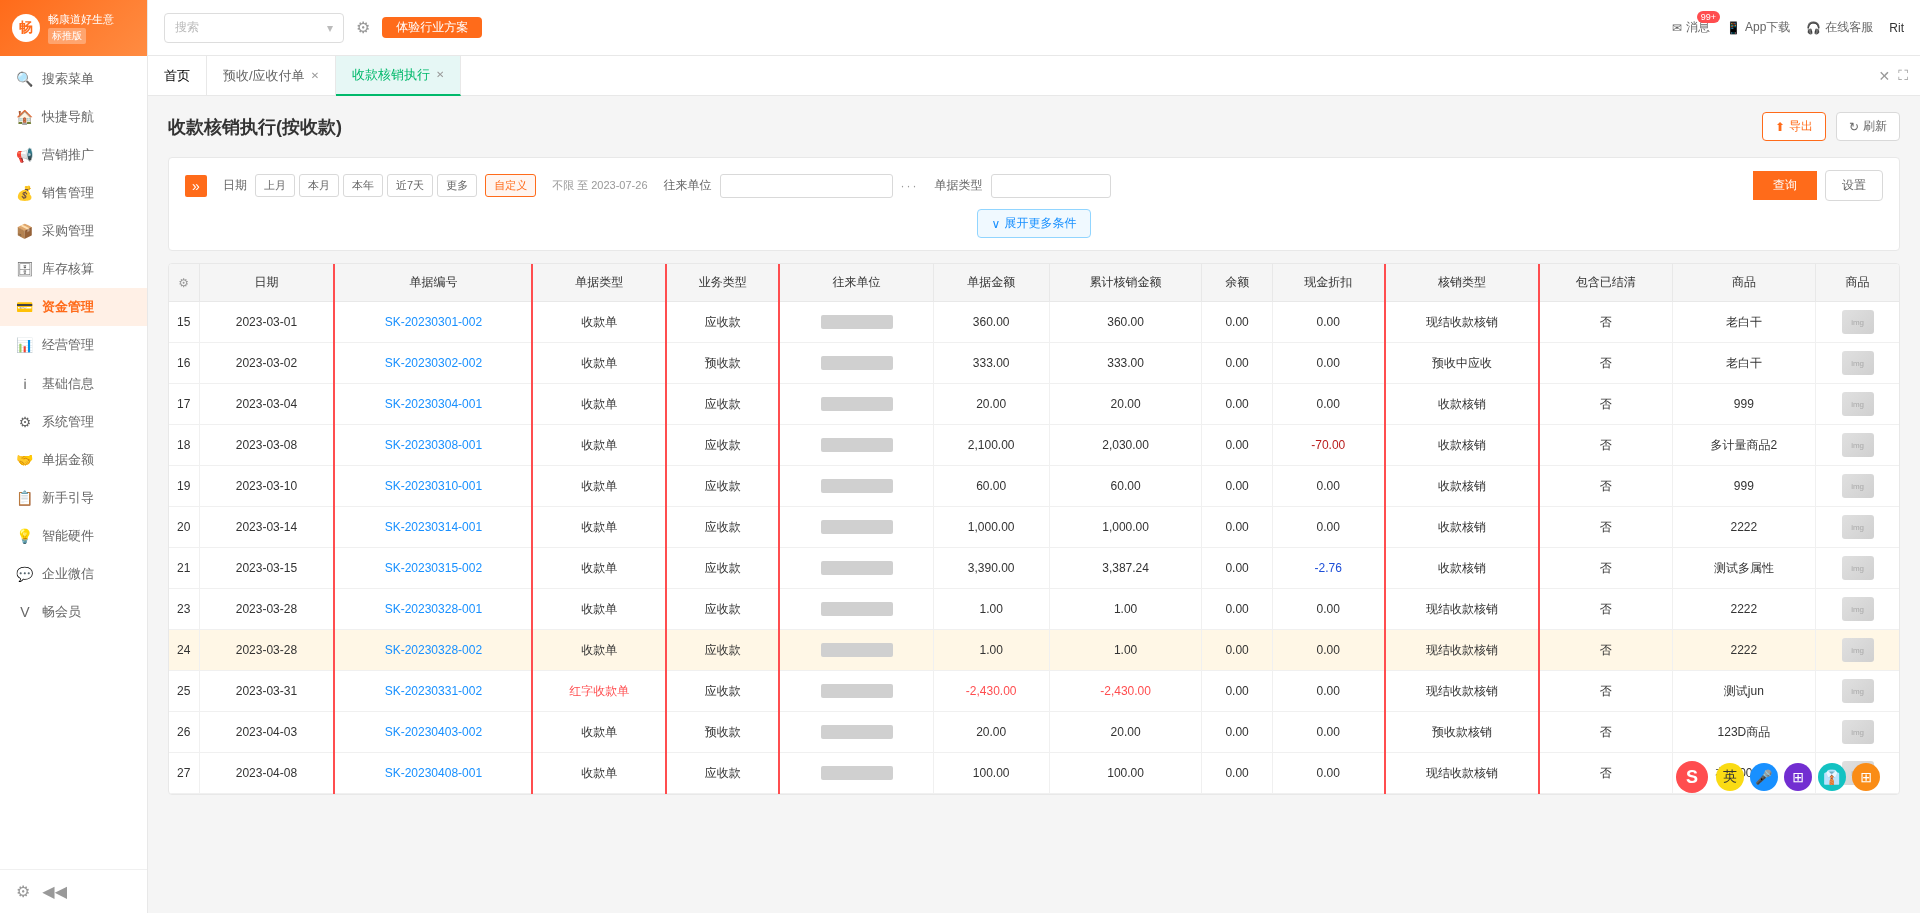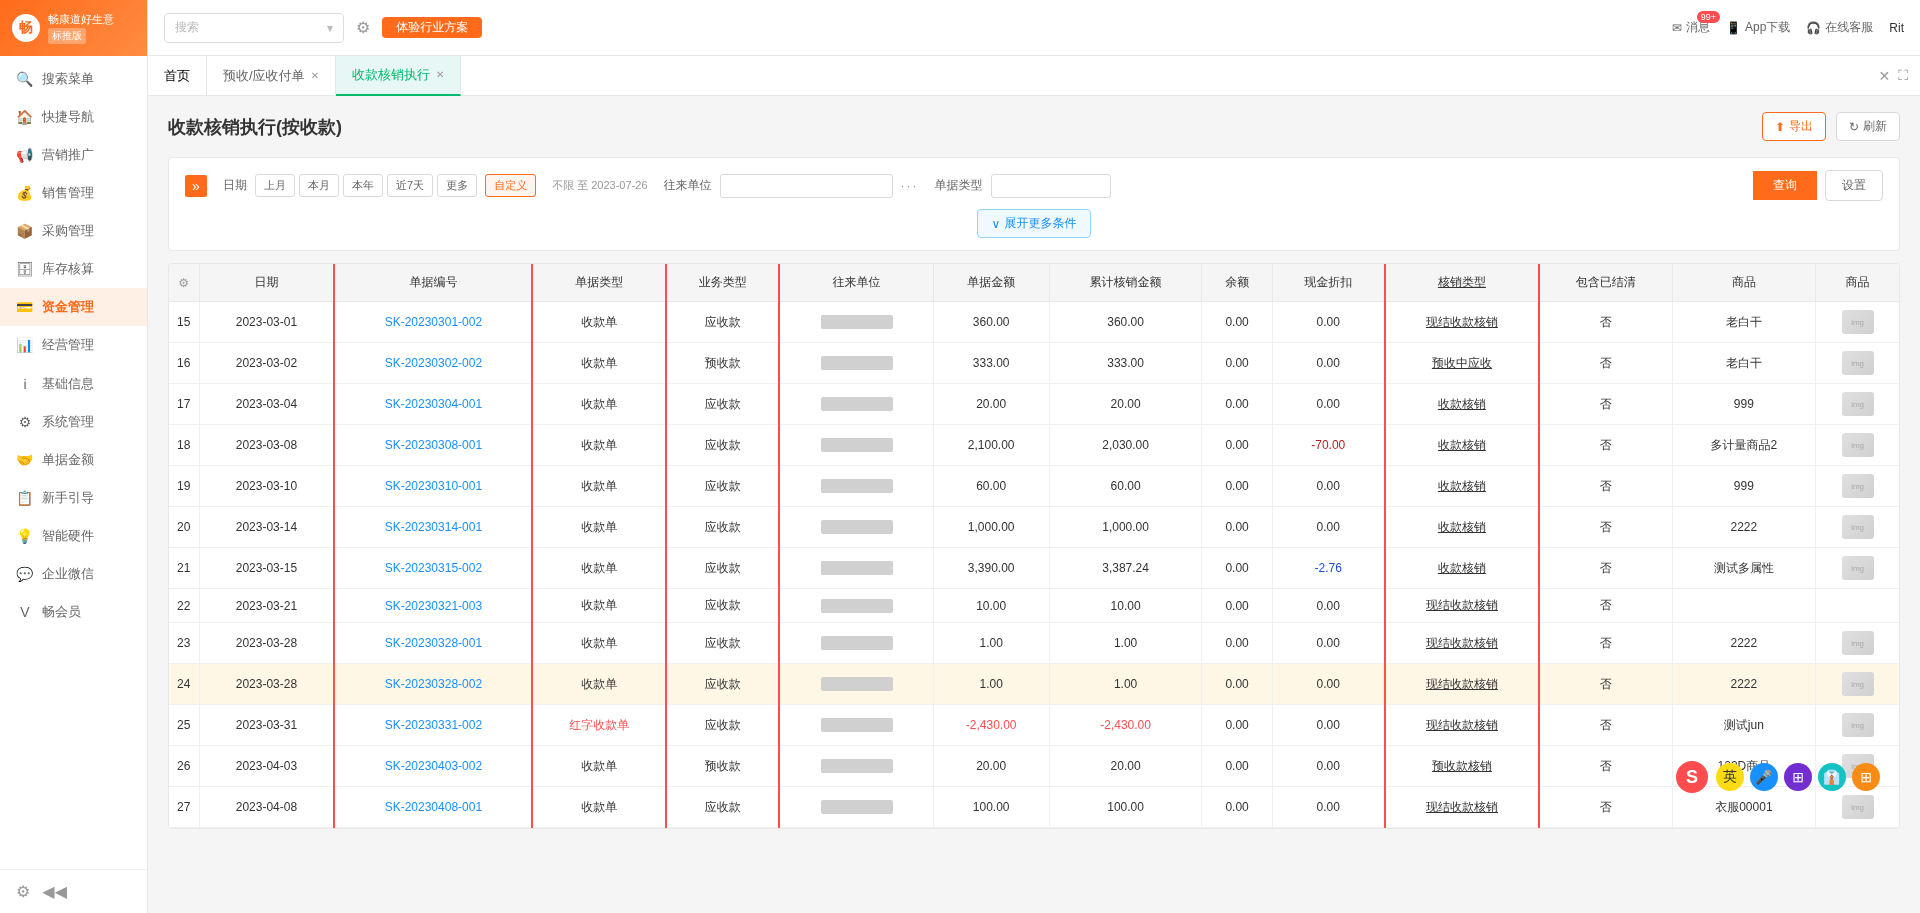--- a/index.html
+++ b/index.html
@@ -74,21 +74,21 @@
     thead tr { background: #f5f5f5; }
     th { padding: 10px 8px; text-align: center; border-bottom: 1px solid #e8e8e8; border-right: 1px solid #e8e8e8; color: #333; font-weight: 500; white-space: nowrap; }
     th:last-child { border-right: none; }
     td { padding: 8px 8px; text-align: center; border-bottom: 1px solid #f0f0f0; border-right: 1px solid #f0f0f0; color: #333; white-space: nowrap; }
     td:last-child { border-right: none; }
     tr.highlighted { background: #fff7e6; }
     .link-text { color: #1890ff; cursor: pointer; text-decoration: none; }
     .settings-col { width: 30px; cursor: pointer; color: #999; }
     .col-bill-no { border-left: 2px solid #ff4d4f !important; border-right: 2px solid #ff4d4f !important; }
     .col-biz-type { border-left: 2px solid #ff4d4f !important; border-right: 2px solid #ff4d4f !important; }
-    .col-cancel-type { border-left: 2px solid #ff4d4f !important; border-right: 2px solid #ff4d4f !important; text-decoration: underline; }
+    .col-cancel-type { border-left: 2px solid #ff4d4f !important; border-right: 2px solid #ff4d4f !important; }
 
     
     .floating-watermark { position: fixed; bottom: 120px; right: 40px; display: flex; align-items: center; gap: 8px; z-index: 100; }
     .watermark-s { background: #ff4d4f; color: #fff; font-size: 18px; font-weight: bold; width: 32px; height: 32px; border-radius: 50%; display: flex; align-items: center; justify-content: center; }
     .watermark-icons { display: flex; gap: 6px; align-items: center; }
     .watermark-icon-btn { width: 28px; height: 28px; border-radius: 50%; display: flex; align-items: center; justify-content: center; font-size: 14px; cursor: pointer; }
     .wm-yellow { background: #fadb14; color: #333; }
     .wm-blue { background: #1890ff; color: #fff; }
     .wm-grid { background: #722ed1; color: #fff; }
     .wm-teal { background: #13c2c2; color: #fff; }
@@ -422,36 +422,20 @@
       <td>0.00</td>
       <td style="color:#1d4ed8;">-2.76</td>
       <td class="col-cancel-type">收款核销</td>
       <td>否</td>
       <td>测试多属性</td>
       <td><div class="thumb-placeholder">
                   <span style="font-size:8px;color:#aaa;">img</span>
                 </div></td>
     </tr>
             <tr>
-      <td>22</td>
-      <td>2023-03-21</td>
-      <td class="col-bill-no"><a class="link-text">SK-20230321-003</a></td>
-      <td>收款单</td>
-      <td class="col-biz-type">应收款</td>
-      <td><span style="background:#d0d0d0; color:transparent; border-radius:2px; padding:0 2px;">████████</span></td>
-      <td>10.00</td>
-      <td>10.00</td>
-      <td>0.00</td>
-      <td>0.00</td>
-      <td class="col-cancel-type">现结收款核销</td>
-      <td>否</td>
-      <td></td>
-      <td></td>
-    </tr>
-            <tr>
       <td>23</td>
       <td>2023-03-28</td>
       <td class="col-bill-no"><a class="link-text">SK-20230328-001</a></td>
       <td>收款单</td>
       <td class="col-biz-type">应收款</td>
       <td><span style="background:#d0d0d0; color:transparent; border-radius:2px; padding:0 2px;">████████</span></td>
       <td>1.00</td>
       <td>1.00</td>
       <td>0.00</td>
       <td>0.00</td>

